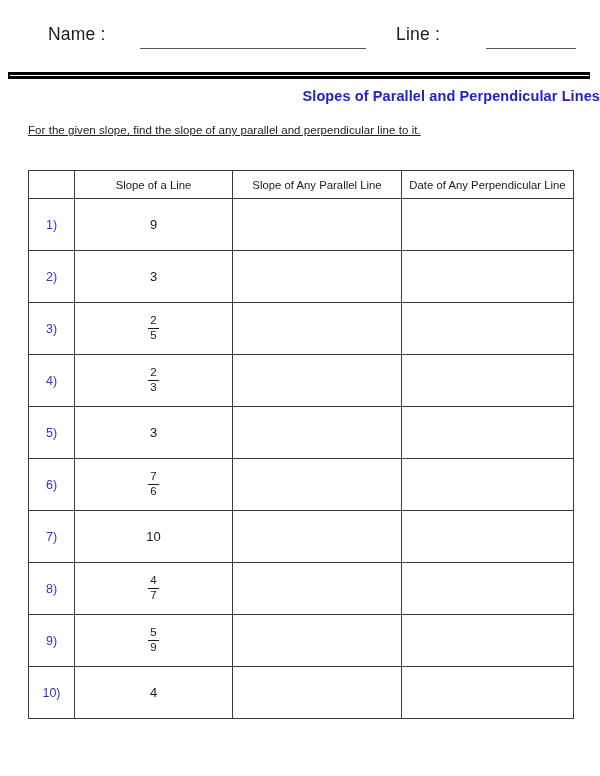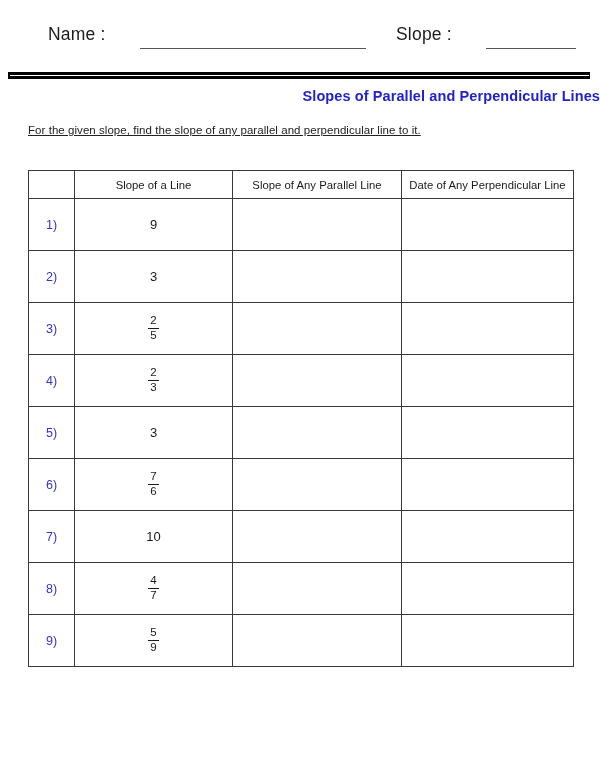--- a/index.html
+++ b/index.html
@@ -156,21 +156,21 @@
     display: block;
     padding: 1px 2px 0 2px;
   }
 </style>
 </head>
 <body>
 
 <div class="name-date-row">
   <span class="field-label name-label">Name :</span>
   <span class="blank-line name-line"></span>
-  <span class="field-label date-label">Slope :</span>
+  <span class="field-label date-label">Line :</span>
   <span class="blank-line date-line"></span>
 </div>
 
 <div class="divider">
   <div class="divider-inner"></div>
 </div>
 
 <div class="worksheet-title">Slopes of Parallel and Perpendicular Lines</div>
 
 <div class="instruction">For the given slope, find the slope of any parallel and perpendicular line to it.</div>
@@ -238,14 +238,20 @@
         <td class="slope-value"><span class="fraction"><span class="num">4</span><span class="den">7</span></span></td>
         <td class="answer-cell"></td>
         <td class="answer-cell"></td>
       </tr>
       <tr>
         <td class="row-number">9)</td>
         <td class="slope-value"><span class="fraction"><span class="num">5</span><span class="den">9</span></span></td>
         <td class="answer-cell"></td>
         <td class="answer-cell"></td>
       </tr>
+      <tr>
+        <td class="row-number">10)</td>
+        <td class="slope-value">4</td>
+        <td class="answer-cell"></td>
+        <td class="answer-cell"></td>
+      </tr>
     </tbody>
 </table>
 
 </body></html>

